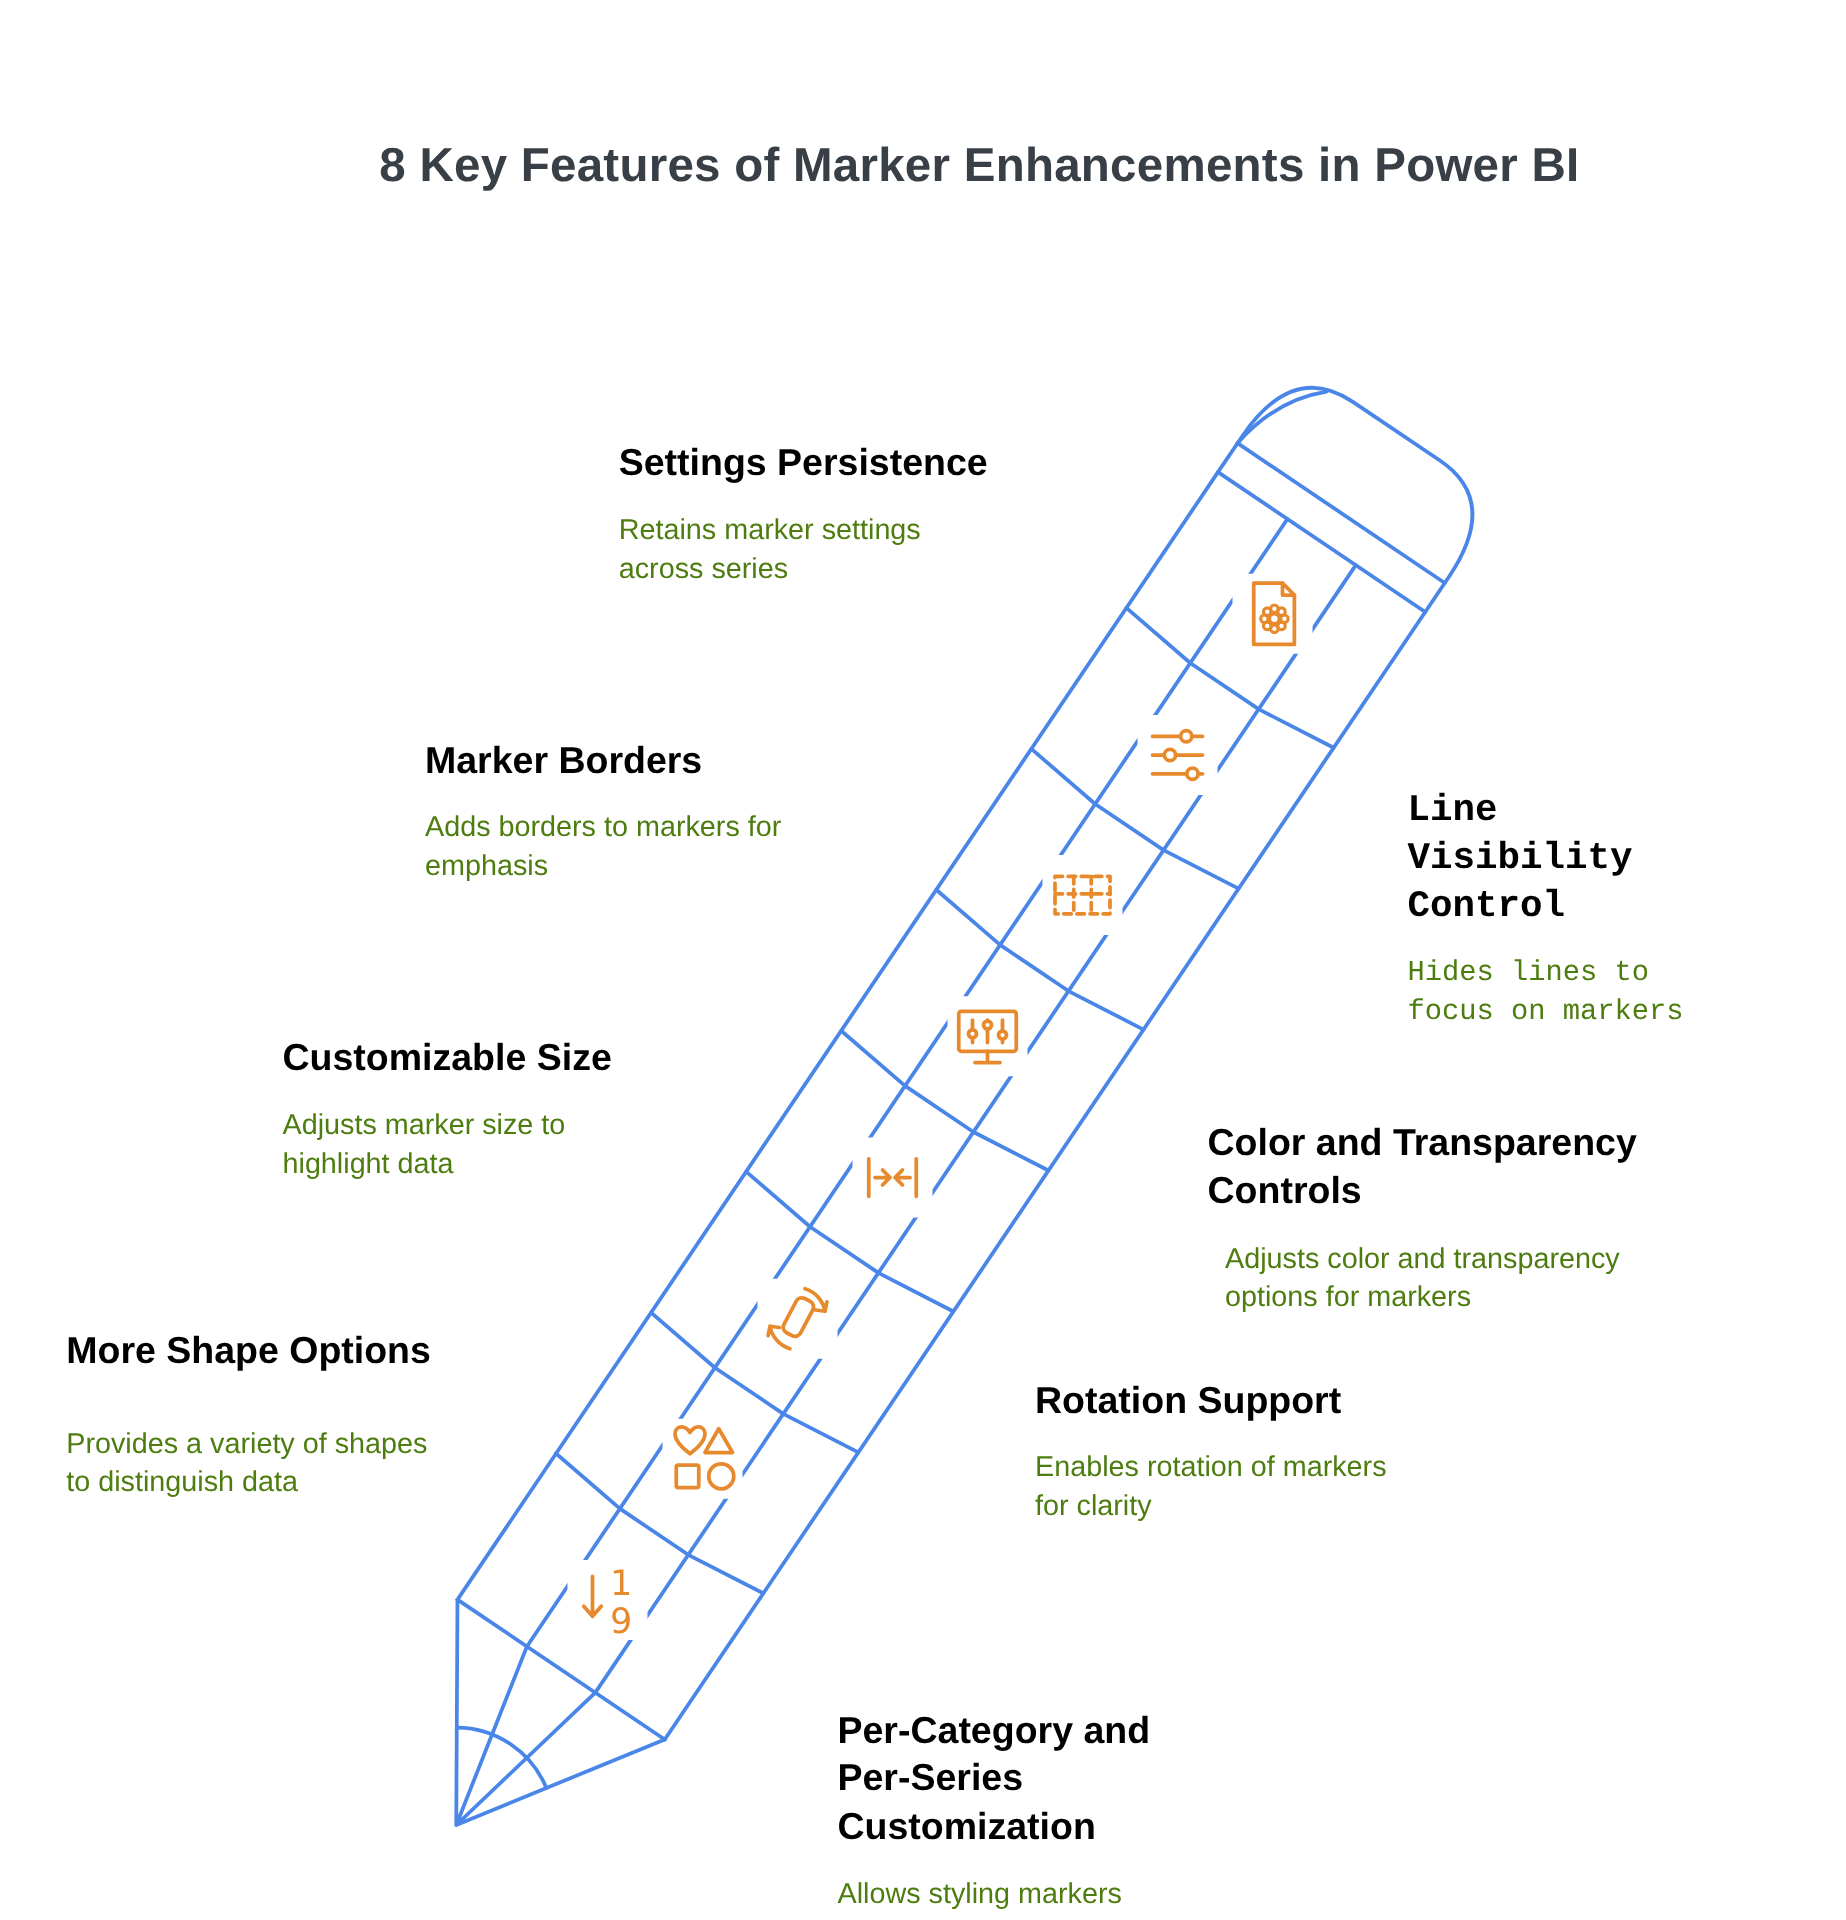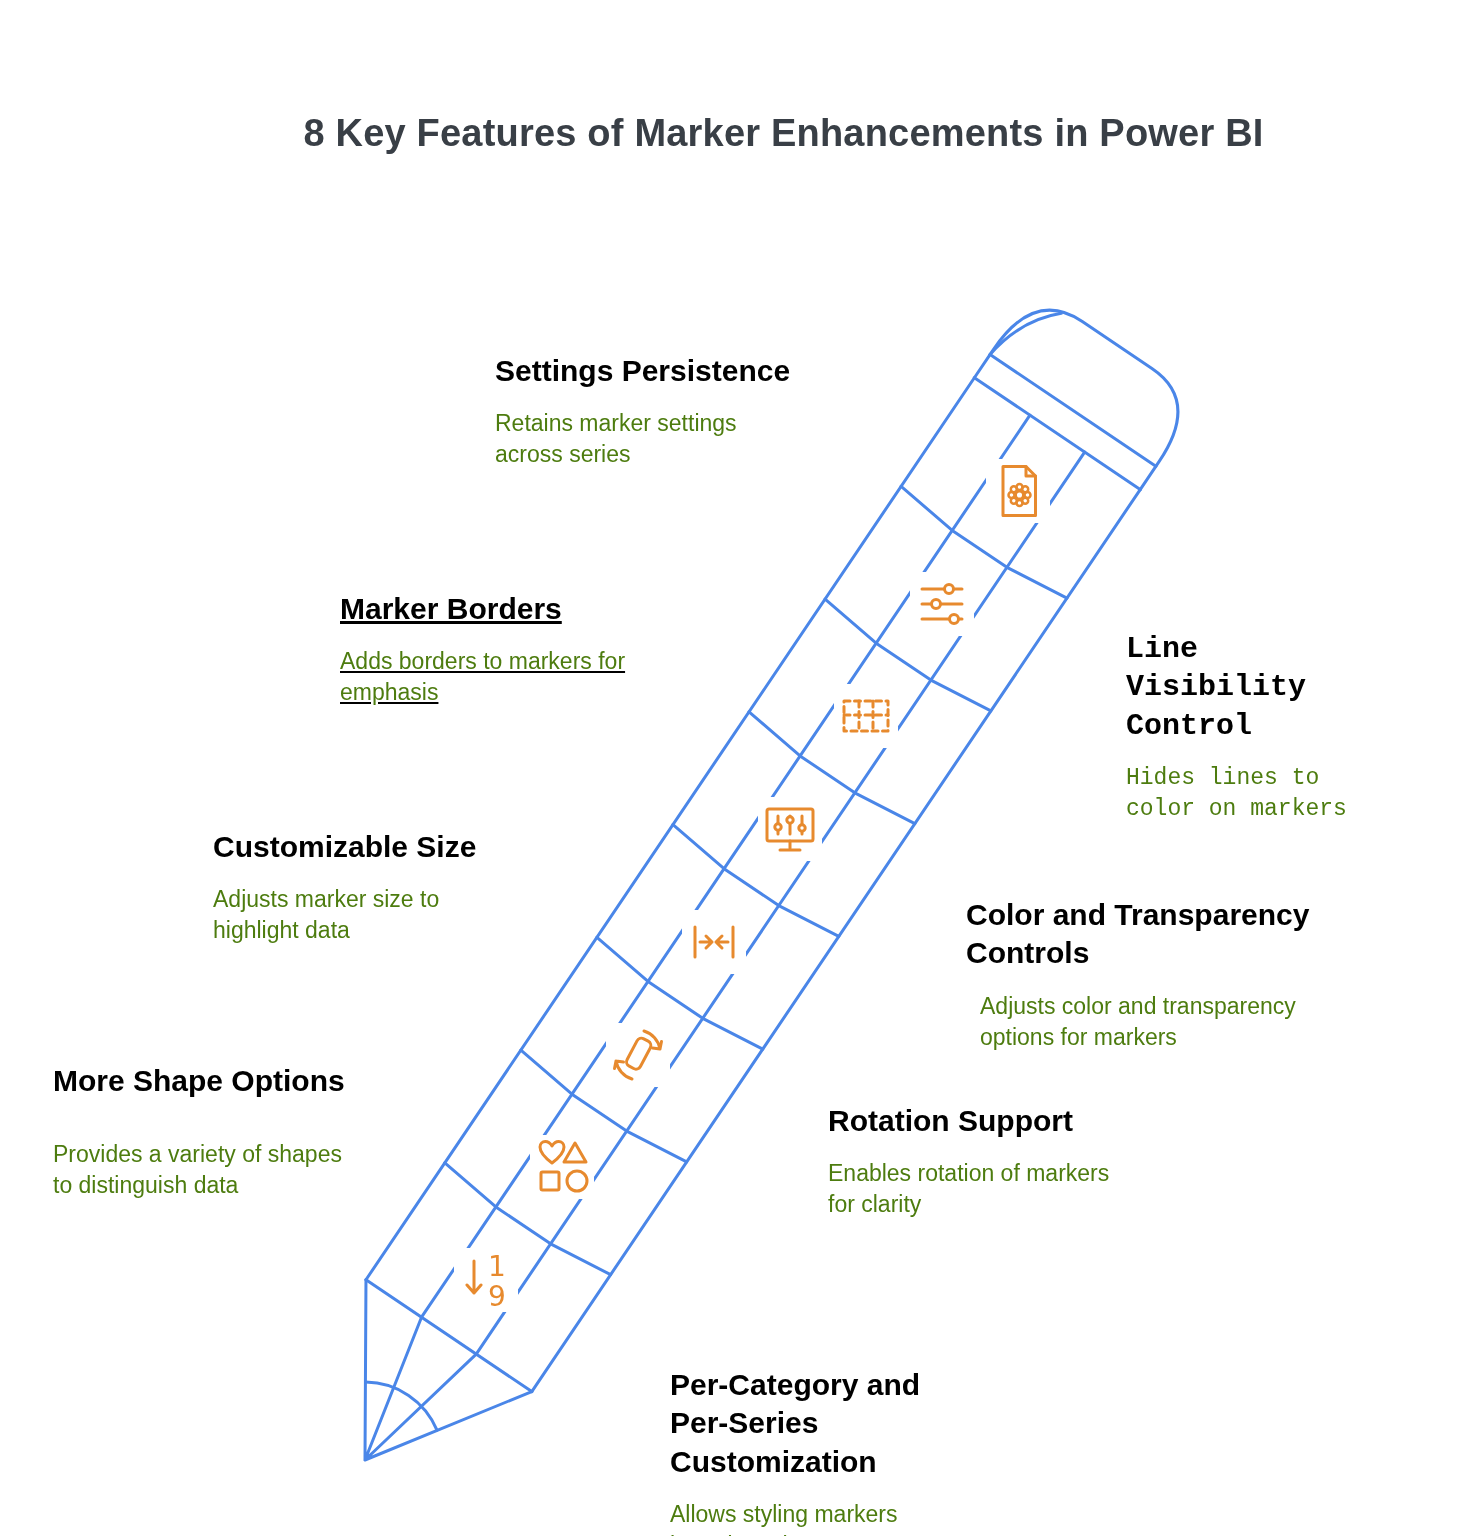--- a/index.html
+++ b/index.html
@@ -139,31 +139,31 @@
       <text x="34" y="28" font-size="28">1</text>
       <text x="34" y="58" font-size="28">9</text>
     </svg>
   </div>
 
   <div class="feature" style="left:495px; top:352px; width:330px;">
     <h2>Settings Persistence</h2>
     <p style="width:280px;">Retains marker settings across series</p>
   </div>
 
-  <div class="feature" style="left:340px; top:590px; width:330px;text-decoration:underline;">
+  <div class="feature" style="left:340px; top:590px; width:330px;">
     <h2>Marker Borders</h2>
     <p style="width:310px;">Adds borders to markers for emphasis</p>
   </div>
 
   <div class="feature" style="left:1126px; top:630px; width:270px;font-family:Liberation Mono, monospace;">
     <h2>Line Visibility Control</h2>
-    <p style="width:260px;">Hides lines to color on markers</p>
+    <p style="width:260px;">Hides lines to focus on markers</p>
   </div>
 
-  <div class="feature" style="left:213px; top:828px; width:300px;">
+  <div class="feature" style="left:226px; top:828px; width:300px;">
     <h2>Customizable Size</h2>
     <p style="width:250px;">Adjusts marker size to highlight data</p>
   </div>
 
   <div class="feature indent-desc" style="left:966px; top:896px; width:390px;">
     <h2>Color and Transparency Controls</h2>
     <p style="width:330px;">Adjusts color and transparency options for markers</p>
   </div>
 
   <div class="feature" style="left:53px; top:1062px; width:330px;">

